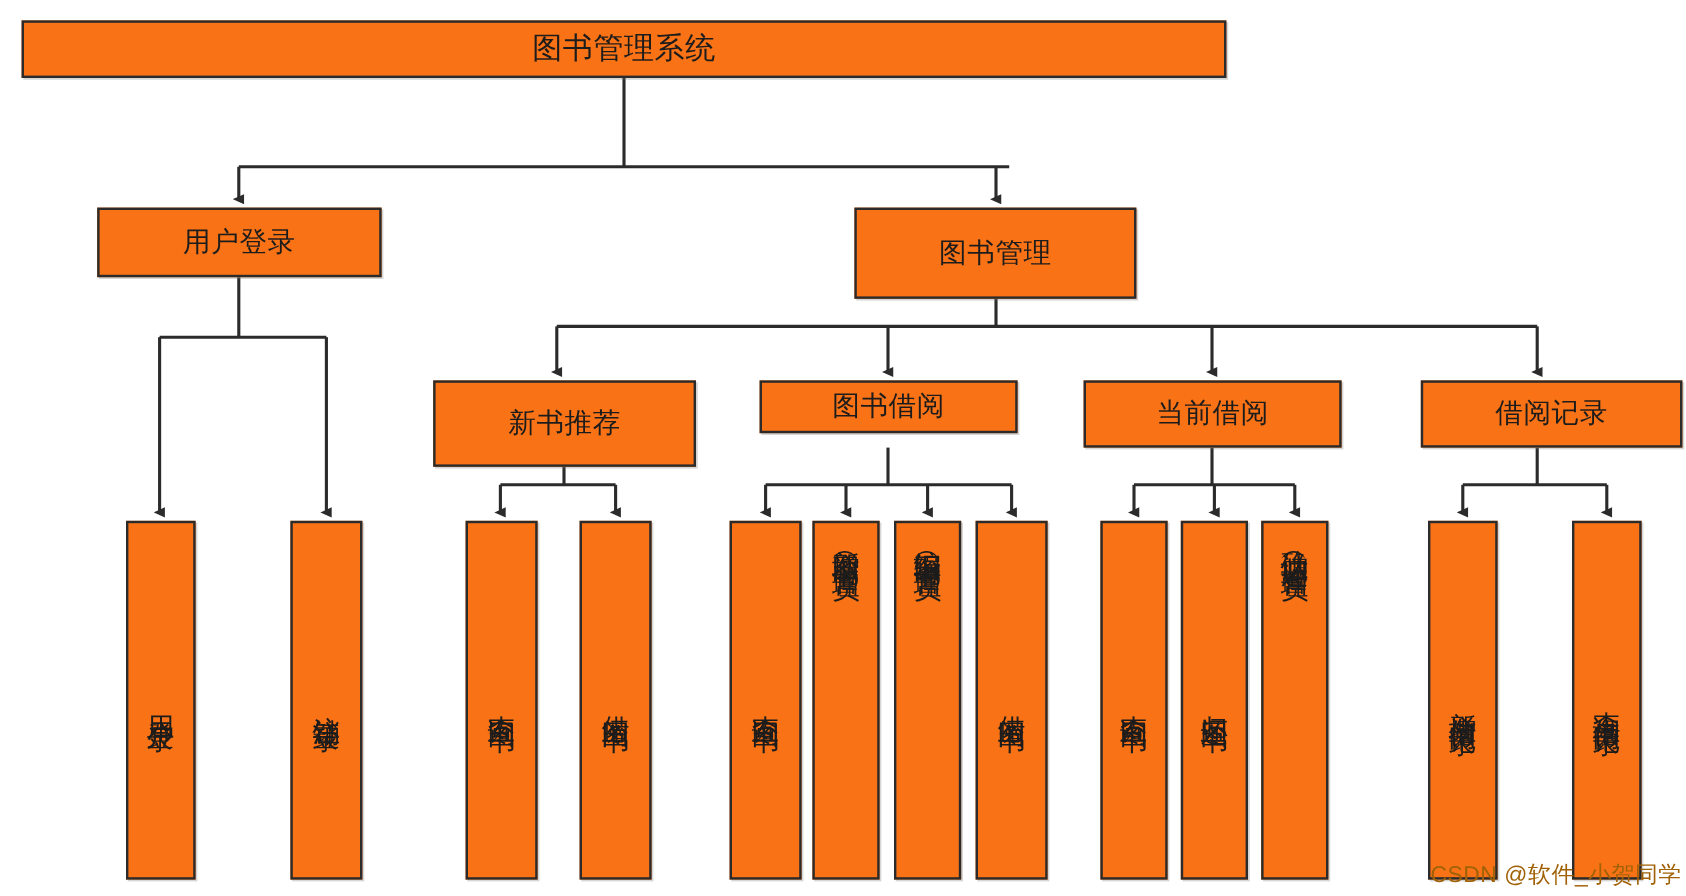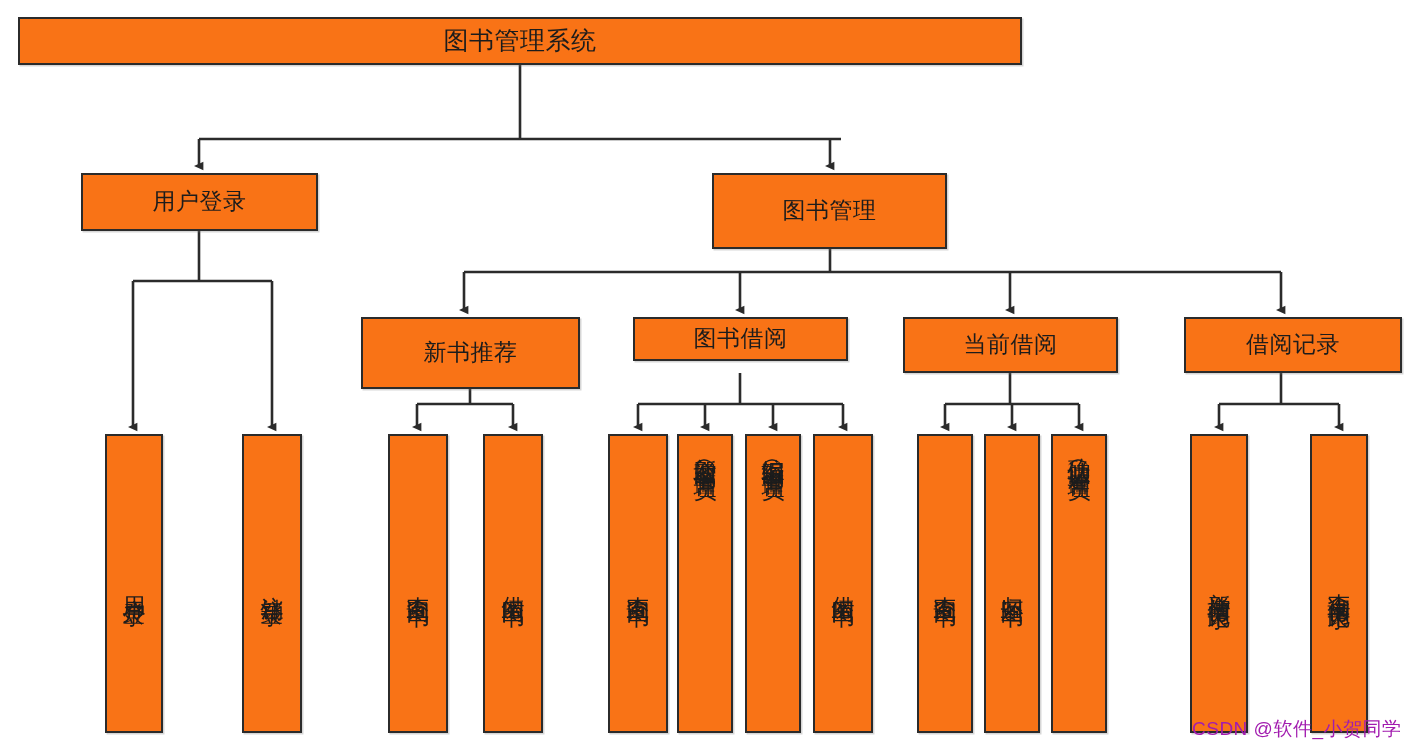--- a/index.html
+++ b/index.html
@@ -62,21 +62,21 @@
     white-space: normal;
     max-height: 100%;
   }
   .node.vert.topalign {
     align-items: flex-start;
     padding-top: 4px;
   }
   .watermark {
     position: absolute;
     font-size: 19px;
-    color: #a21caf;
+    color: #a16207;
     white-space: nowrap;
     letter-spacing: 0.5px;
   }
 </style>
 </head>
 <body>
 
 <div id="canvas">
 
   <svg class="links" viewBox="0 0 1405 747">

